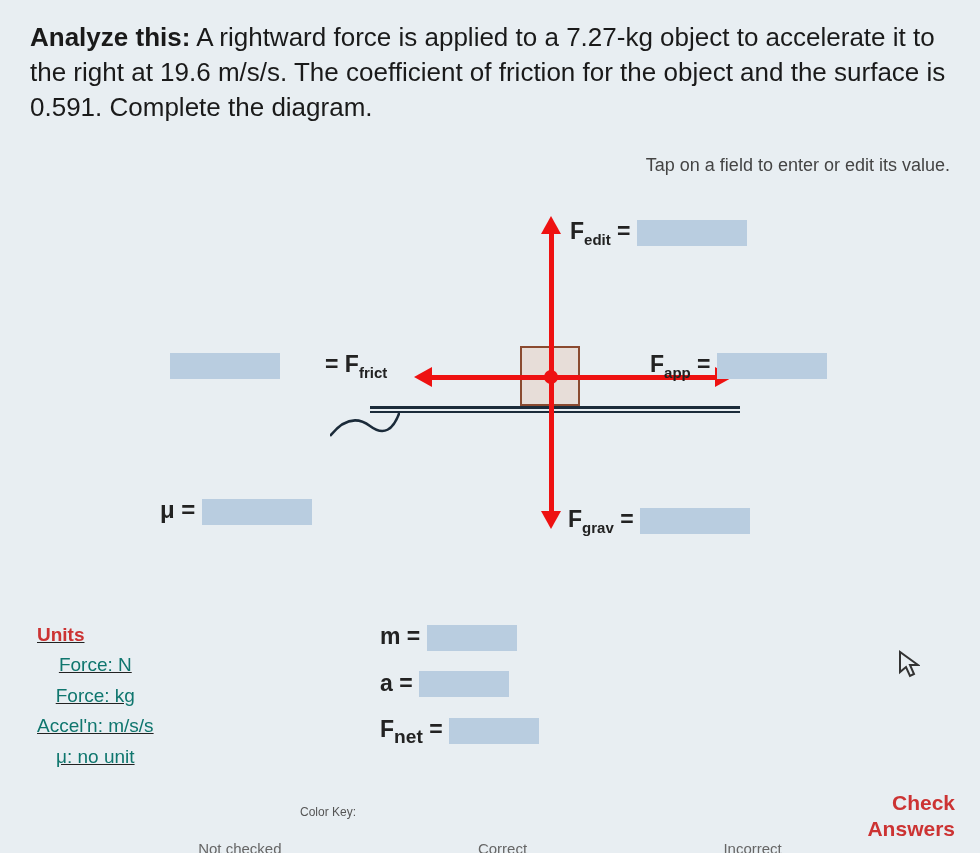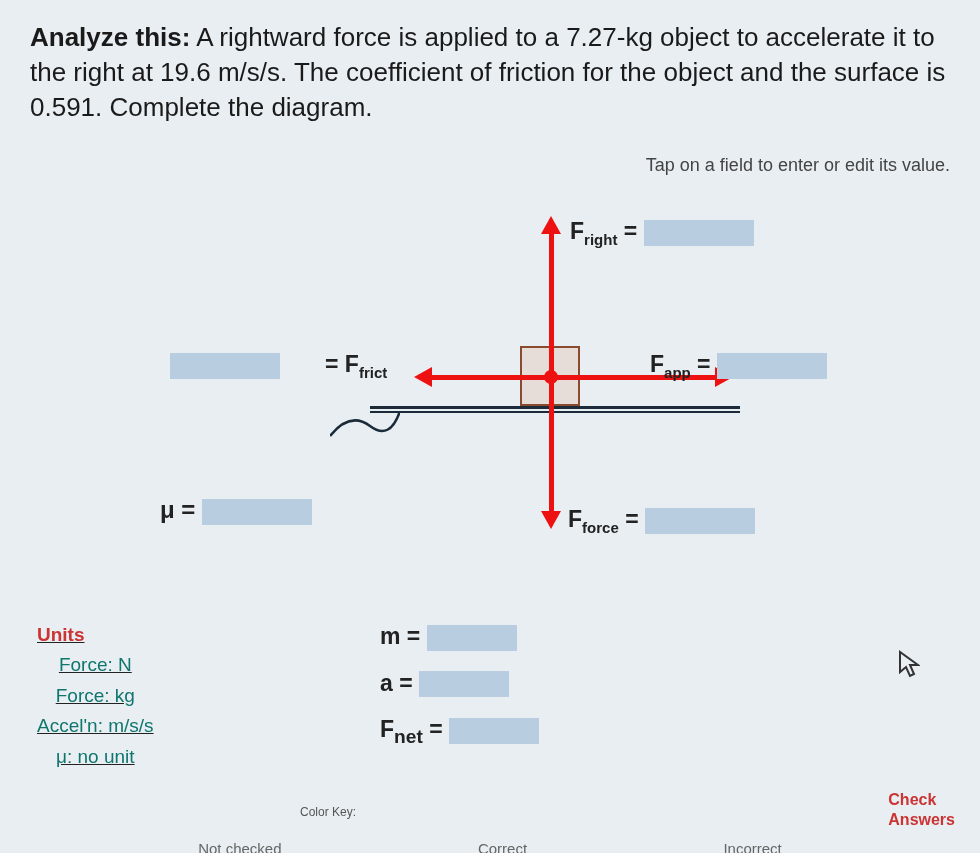--- a/index.html
+++ b/index.html
@@ -159,23 +159,23 @@
     display: flex;
     justify-content: space-around;
     color: #666;
     font-size: 15px;
   }
   .check-btn {
     position: absolute;
     right: 25px;
     top: 790px;
     color: #c33;
-    font-size: 16px;
+    font-size: 21px;
     font-weight: 600;
-    text-align: left;
+    text-align: right;
     line-height: 1.25;
     cursor: pointer;
   }
   .cursor {
     position: absolute;
     right: 60px;
     top: 650px;
     font-size: 26px;
     color: #333;
   }
@@ -202,38 +202,38 @@
     <div class="arrow v up-shaft"></div>
     <div class="arrowhead up-head"></div>
     <div class="arrow v down-shaft"></div>
     <div class="arrowhead down-head"></div>
     <div class="arrow h left-shaft"></div>
     <div class="arrowhead left-head"></div>
     <div class="arrow h right-shaft"></div>
     <div class="arrowhead right-head"></div>
 
     <div class="lbl" style="left:260px; top:22px;">
-      <span>F</span><sub>right</sub><span> =</span>
+      <span>F</span><sub>edit</sub><span> =</span>
       <span class="input-slot"></span>
     </div>
 
     <div class="lbl" style="left:-140px; top:155px;">
       <span class="input-slot"></span>
     </div>
     <div class="lbl" style="left:15px; top:155px;">
       <span> =</span> <span>F</span><sub>frict</sub>
     </div>
 
     <div class="lbl" style="left:340px; top:155px;">
       <span>F</span><sub>app</sub><span> =</span>
       <span class="input-slot"></span>
     </div>
 
     <div class="lbl" style="left:258px; top:310px;">
-      <span>F</span><sub>force</sub><span> =</span>
+      <span>F</span><sub>grav</sub><span> =</span>
       <span class="input-slot"></span>
     </div>
   </div>
 
   <div class="mu-row">
     <span>μ =</span>
     <span class="input-slot"></span>
   </div>
 </div>
 

